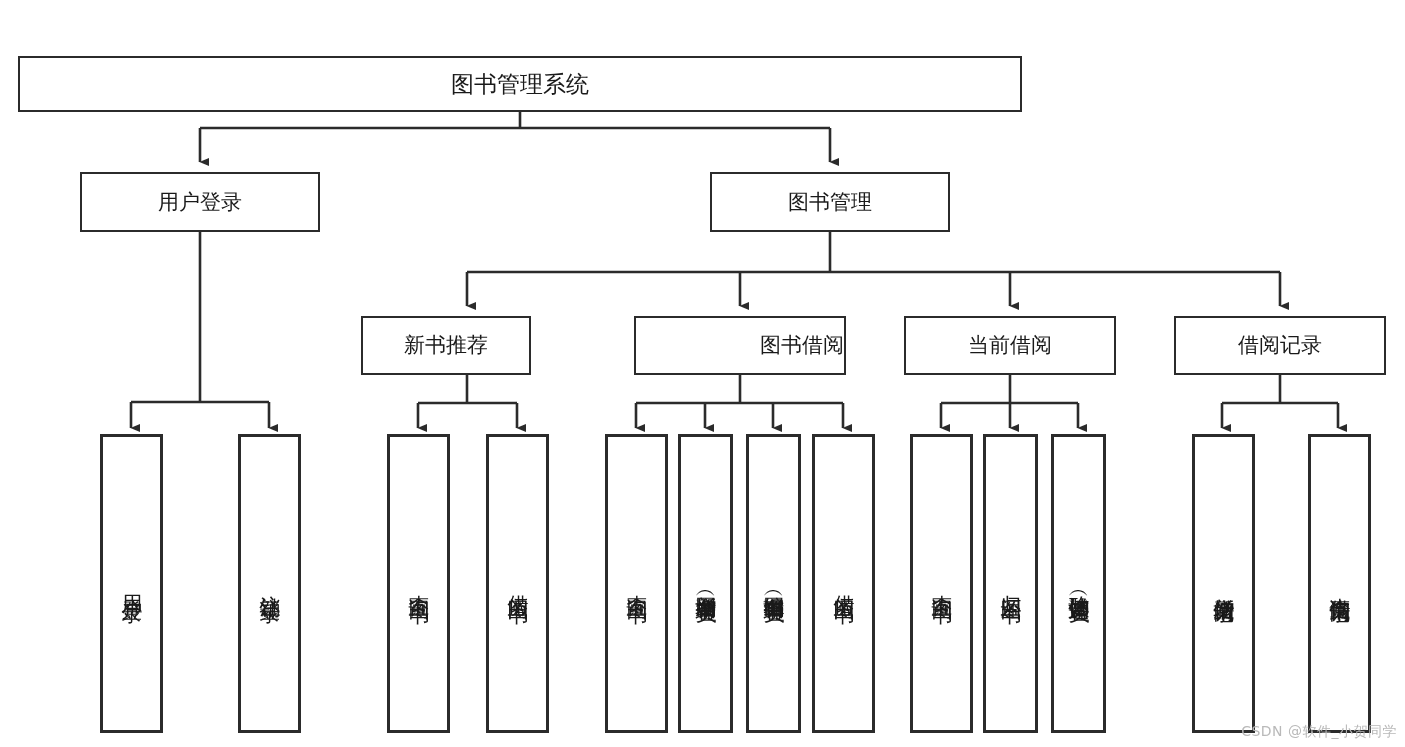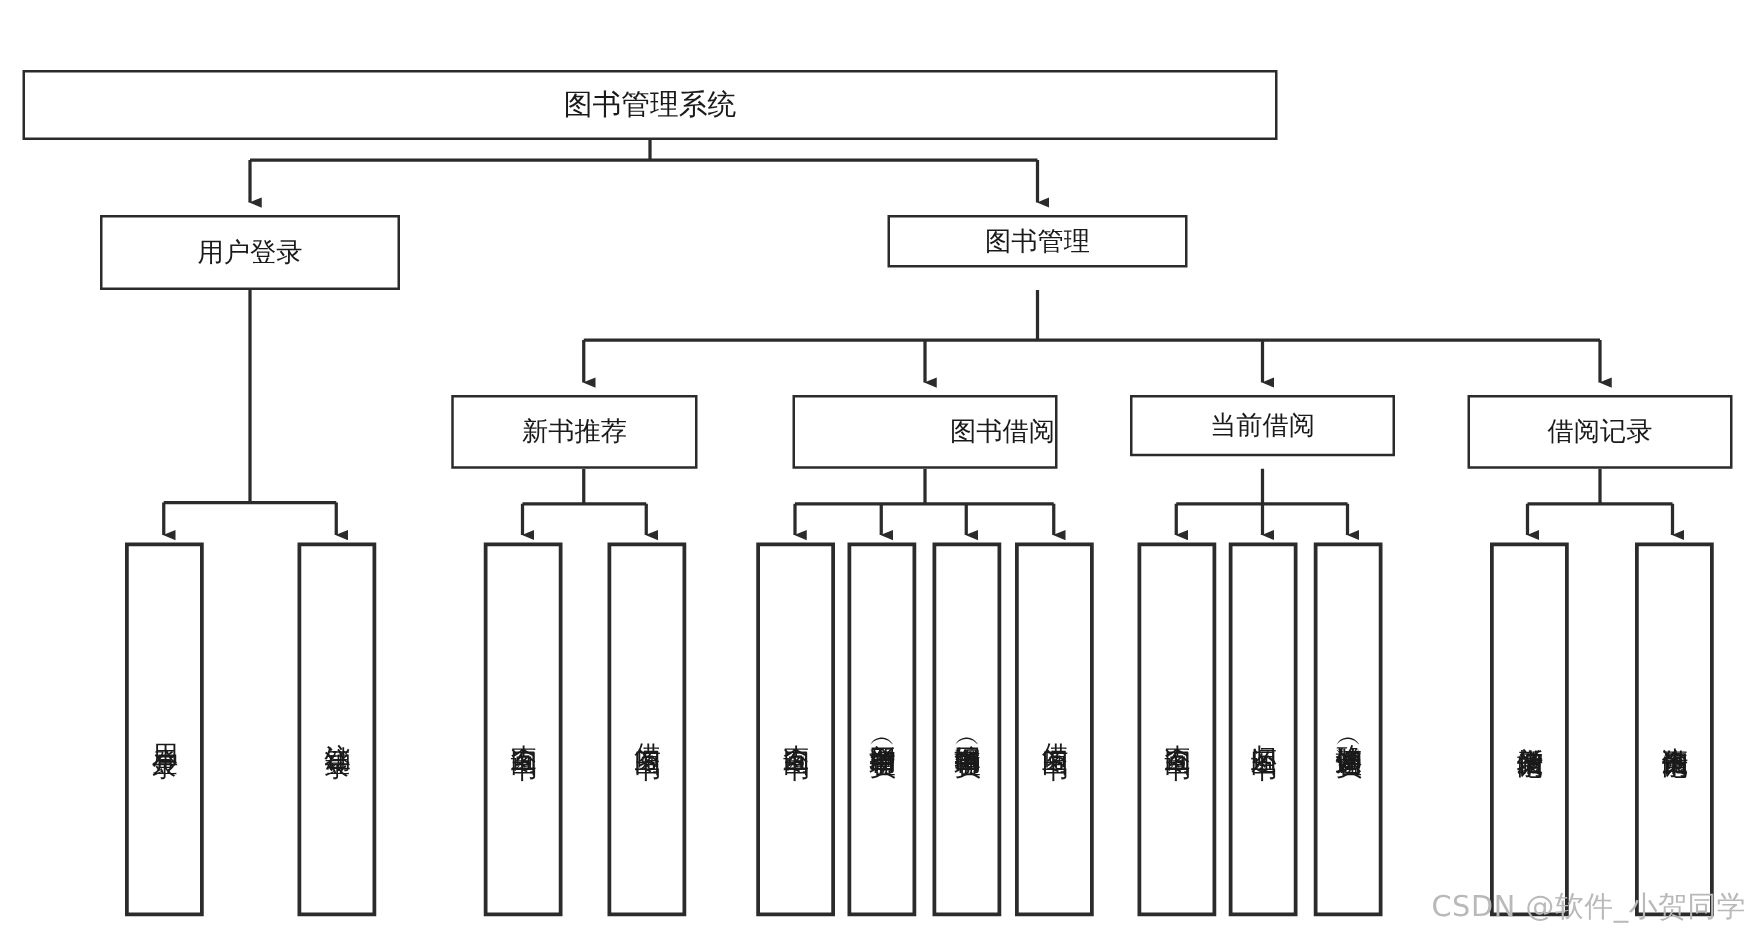--- a/index.html
+++ b/index.html
@@ -54,21 +54,21 @@
     font-size: 21px;
     letter-spacing: 3px;
     line-height: 1;
     white-space: nowrap;
   }
   .node-leaf.tall .node-label { letter-spacing: 1px; }
   .watermark {
     position: absolute;
     right: 8px;
     bottom: 6px;
-    font-size: 23px;
+    font-size: 14px;
     color: #b9b9b9;
     letter-spacing: 0.5px;
     white-space: nowrap;
   }
 </style>
 </head>
 <body>
 
 <div id="diagram-root">
 
@@ -122,31 +122,31 @@
     </g>
   </svg>
 
   <div class="node node-root" style="left:18px; top:12px; width:1004px; height:56px;margin-top:44px;">
     <span class="node-label">图书管理系统</span>
   </div>
 
   <div class="node node-l2" style="left:80px; top:172px; width:240px; height:60px;">
     <span class="node-label">用户登录</span>
   </div>
-  <div class="node node-l2" style="left:710px; top:172px; width:240px; height:42px;">
+  <div class="node node-l2" style="left:710px; top:172px; width:240px; height:60px;">
     <span class="node-label">图书管理</span>
   </div>
 
-  <div class="node node-l3" style="left:361px; top:316px; width:197px; height:59px;">
+  <div class="node node-l3" style="left:361px; top:316px; width:170px; height:59px;">
     <span class="node-label">新书推荐</span>
   </div>
   <div class="node node-l3" style="left:634px; top:316px; width:212px; height:59px;justify-content:flex-end;">
     <span class="node-label">图书借阅</span>
   </div>
-  <div class="node node-l3" style="left:904px; top:316px; width:212px; height:49px;">
+  <div class="node node-l3" style="left:904px; top:316px; width:212px; height:59px;">
     <span class="node-label">当前借阅</span>
   </div>
   <div class="node node-l3" style="left:1174px; top:316px; width:212px; height:59px;">
     <span class="node-label">借阅记录</span>
   </div>
 
   <div class="node node-leaf" style="left:100px; top:434px; width:63px; height:299px;">
     <span class="node-label">用户登录</span>
   </div>
   <div class="node node-leaf" style="left:238px; top:434px; width:63px; height:299px;">

